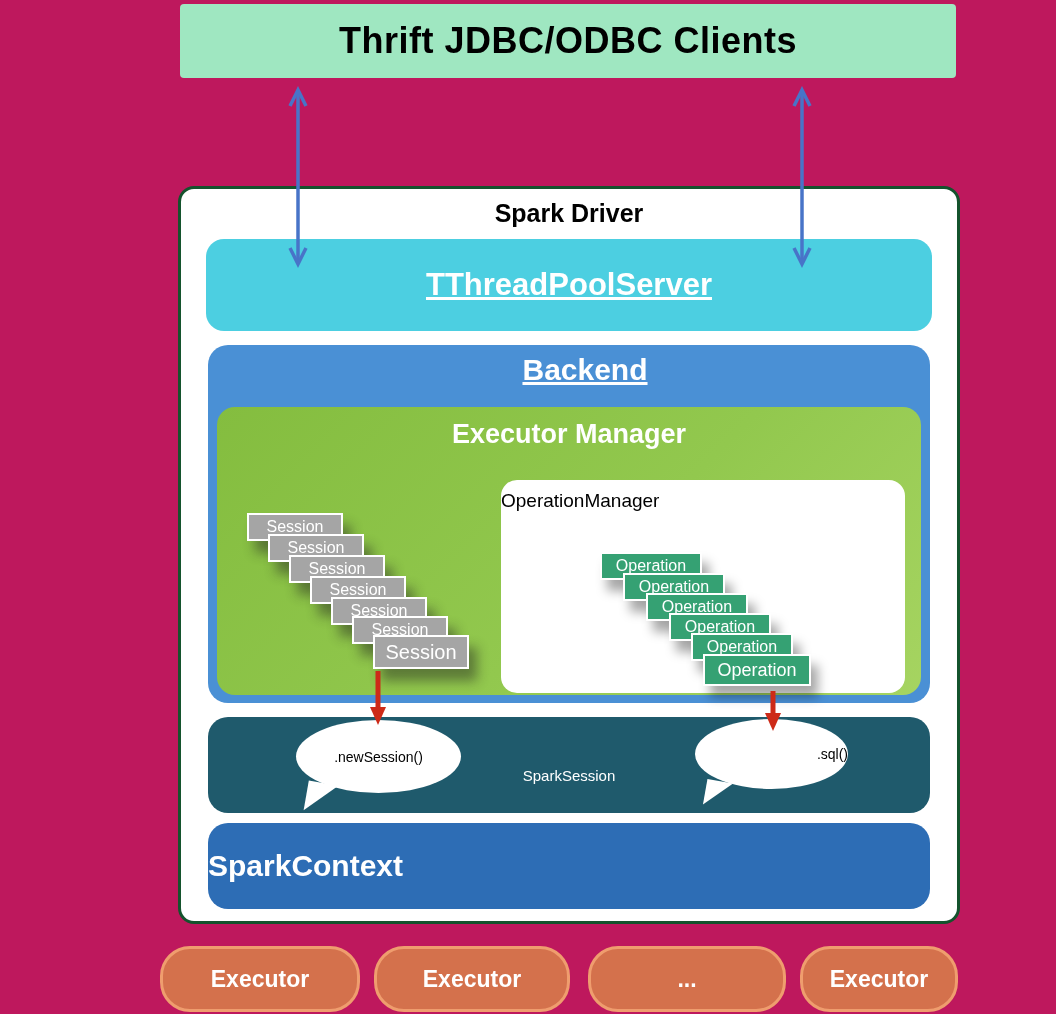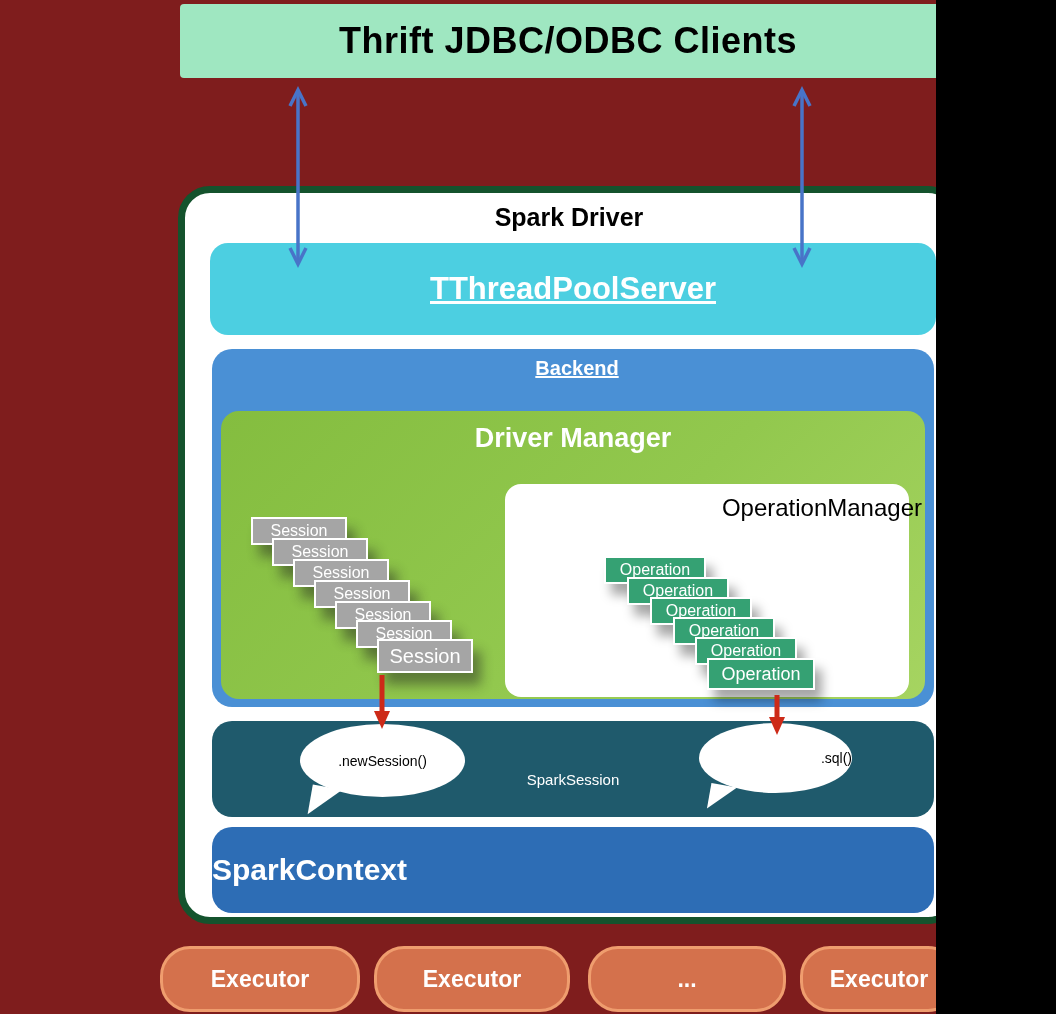--- a/index.html
+++ b/index.html
@@ -1,50 +1,50 @@
 <!DOCTYPE html>
 <html><head>
 <meta charset="utf-8">
 <style>
   html,body{margin:0;padding:0;background:#000;}
   .canvas{
-    position:relative;width:936px;height:1014px;background:#7f1d1d;
+    position:relative;width:1056px;height:1014px;background:#be185d;
     font-family:"Liberation Sans",sans-serif;overflow:hidden;
   }
   
   .clients-box{
     position:absolute;left:180px;top:4px;width:776px;height:74px;
     background:#9fe7c1;border-radius:4px;
     display:flex;align-items:center;justify-content:center;
   }
   .clients-box span{font-size:36px;font-weight:bold;color:#000;letter-spacing:.5px;}
   
   .conn-arrow{position:absolute;width:30px;height:190px;z-index:6;}
   
   .driver{
     position:absolute;left:178px;top:186px;width:782px;height:738px;
-    background:#fff;border:7px solid #14532d;border-radius:32px;box-sizing:border-box;
+    background:#fff;border:3px solid #14532d;border-radius:16px;box-sizing:border-box;
   }
   .driver-title{
     position:absolute;top:10px;left:0;width:100%;text-align:center;
     font-size:25px;font-weight:bold;color:#000;
   }
   .tps{
     position:absolute;left:25px;top:50px;width:726px;height:92px;
     background:#4ccfe1;border-radius:18px;
     display:flex;align-items:center;justify-content:center;
   }
   .tps span{color:#fff;font-size:31px;font-weight:bold;text-decoration:underline;}
   .backend{
     position:absolute;left:27px;top:156px;width:722px;height:358px;
     background:#4a90d5;border-radius:20px;
   }
   .backend-title{
-    position:absolute;top:8px;left:4px;width:100%;text-align:center;
-    color:#fff;font-size:20px;font-weight:bold;text-decoration:underline;
+    position:absolute;top:8px;left:16px;width:100%;text-align:center;
+    color:#fff;font-size:30px;font-weight:bold;text-decoration:underline;
   }
   .session-manager{
     position:absolute;left:9px;top:62px;width:704px;height:288px;
     background:linear-gradient(135deg,#84bd3f 0%,#92c84e 55%,#a6d461 100%);
     border-radius:18px;
   }
   .sm-title{
     position:absolute;top:12px;left:0;width:100%;text-align:center;
     color:#fff;font-size:27px;font-weight:bold;
   }
@@ -53,22 +53,22 @@
     background:#a5a5a5;border:2px solid #fff;color:#fff;font-size:16px;
     display:flex;align-items:center;justify-content:center;
     box-shadow:8px 12px 12px rgba(30,30,30,.45);
   }
   .session-item.big{height:34px;font-size:20px;}
   .op-manager{
     position:absolute;left:284px;top:73px;width:404px;height:213px;
     background:#fff;border-radius:16px;
   }
   .om-title{
-    position:absolute;top:10px;left:13px;width:100%;text-align:right;
-    color:#000;font-size:24px;
+    position:absolute;top:10px;left:0;width:100%;text-align:left;
+    color:#000;font-size:19px;
   }
   .operation-item{
     position:absolute;width:102px;height:28px;box-sizing:border-box;
     background:#35a173;border:2px solid #fff;color:#fff;font-size:16px;
     display:flex;align-items:center;justify-content:center;
     box-shadow:7px 11px 11px rgba(0,0,0,.35);
   }
   .operation-item.big{width:108px;height:32px;font-size:18px;}
   
   .ss-band{
@@ -130,21 +130,21 @@
     <div class="driver-title">Spark Driver</div>
 
     <div class="tps">
       <span>TThreadPoolServer</span>
     </div>
 
     <div class="backend">
       <div class="backend-title">Backend</div>
 
       <div class="session-manager">
-        <div class="sm-title">Driver Manager</div>
+        <div class="sm-title">Executor Manager</div>
 
         <div class="session-item" style="left:30px;top:106px;">Session</div>
         <div class="session-item" style="left:51px;top:127px;">Session</div>
         <div class="session-item" style="left:72px;top:148px;">Session</div>
         <div class="session-item" style="left:93px;top:169px;">Session</div>
         <div class="session-item" style="left:114px;top:190px;">Session</div>
         <div class="session-item" style="left:135px;top:209px;">Session</div>
         <div class="session-item big" style="left:156px;top:228px;">Session</div>
 
         <div class="op-manager">

